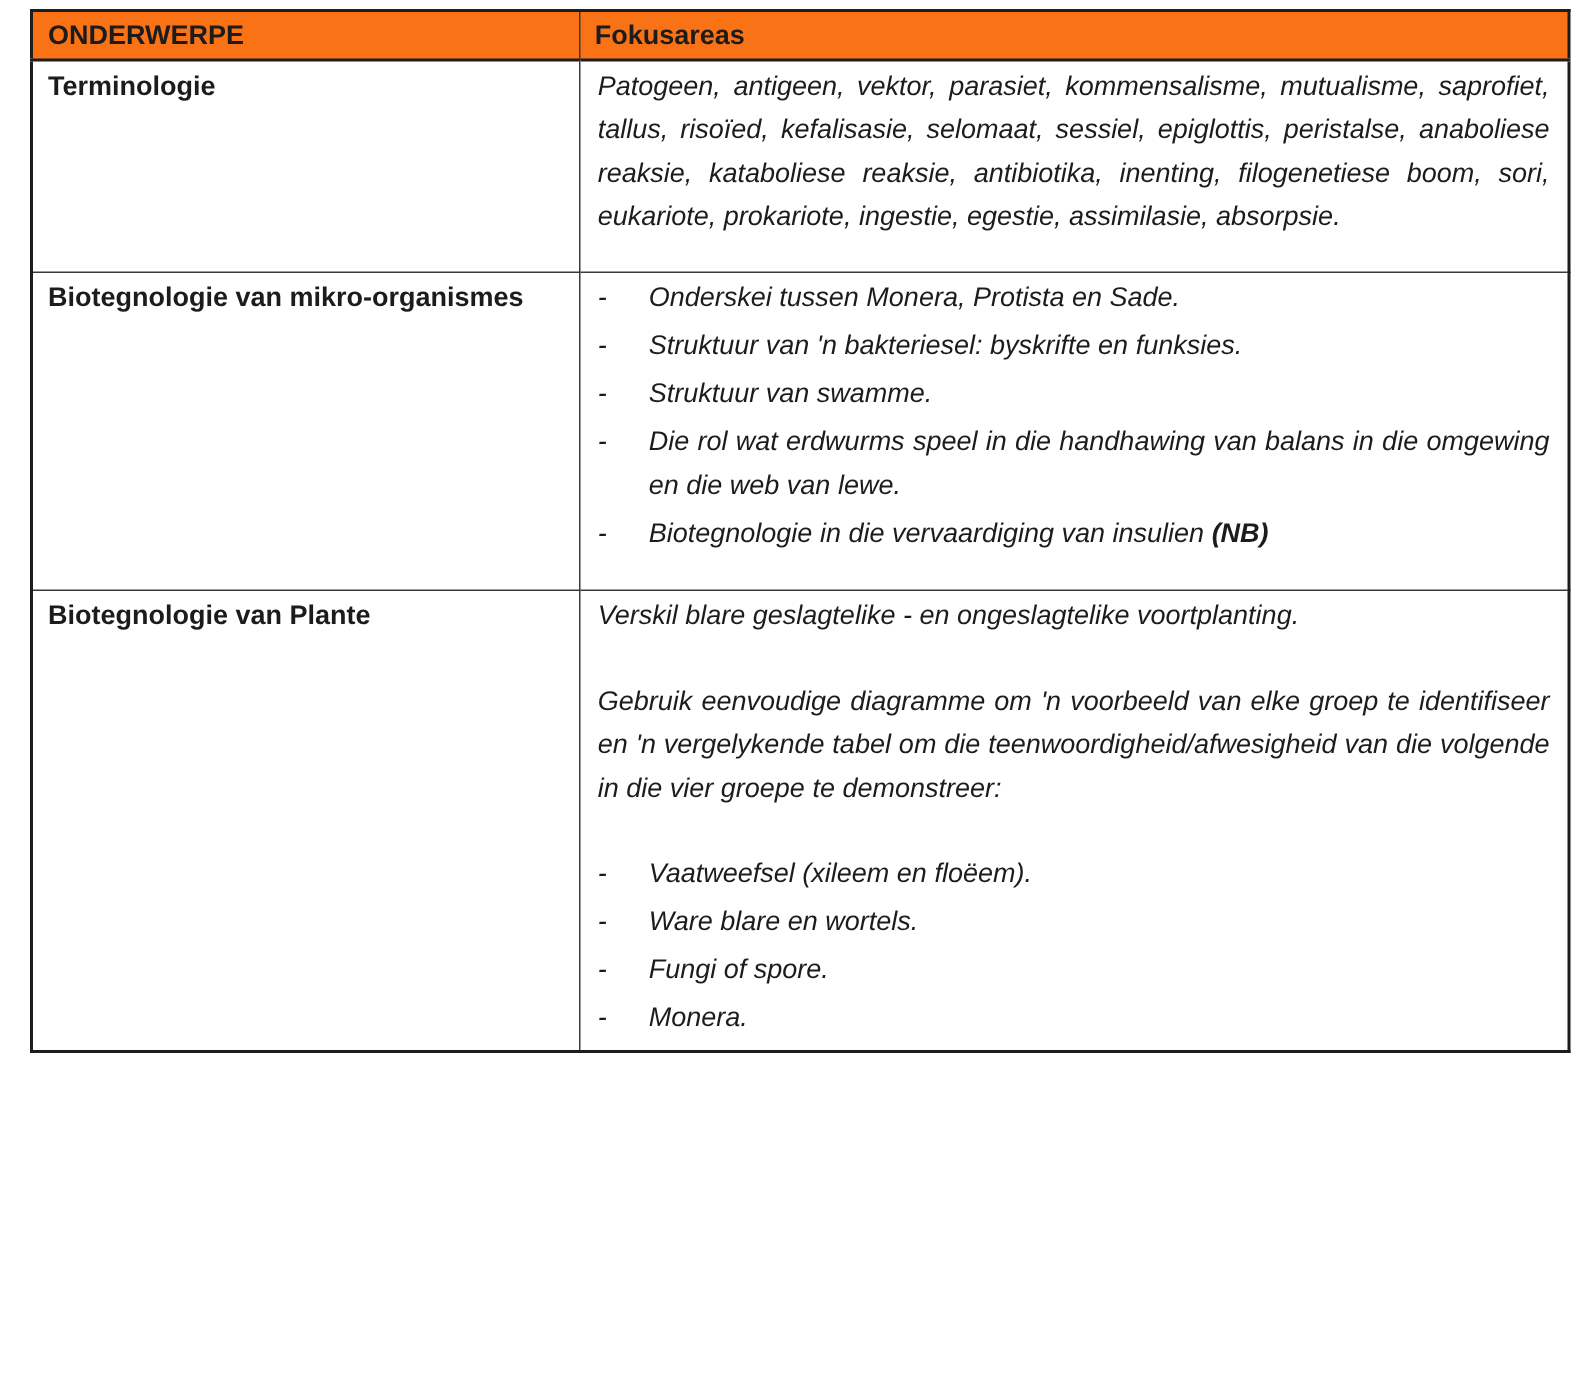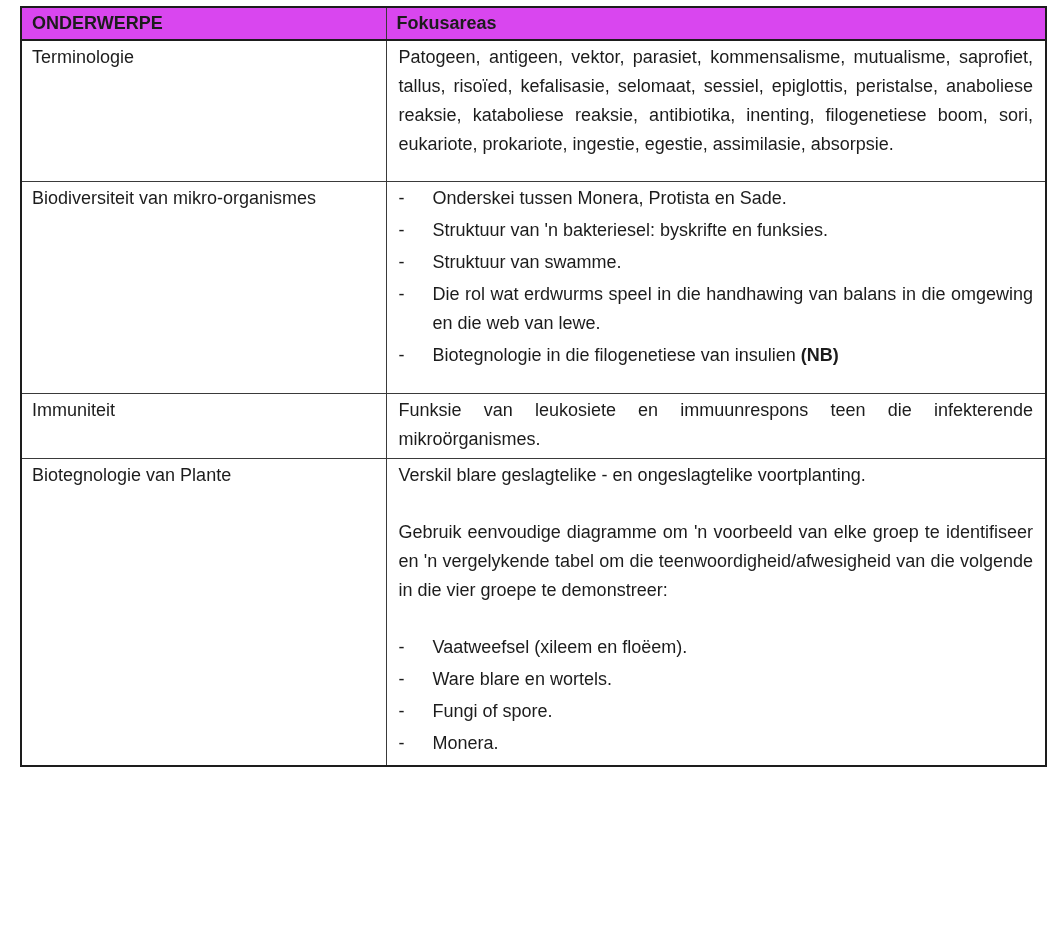--- a/index.html
+++ b/index.html
@@ -31,32 +31,32 @@
   col.c2 { width: 660px; }
   th, td {
     border: 1px solid #3a3a3a;
     vertical-align: top;
     padding: 2px 10px 4px 10px;
     font-size: 18px;
     line-height: 29px;
     text-align: left;
   }
   th {
-    background: #d946ef;
+    background: #f97316;
     font-weight: bold;
     border-bottom: 2px solid #1d1d1d;
     padding-top: 1px;
     padding-bottom: 1px;
     height: 26px;
   }
   td.topic {
-    font-weight: normal;
+    font-weight: bold;
     text-align: justify;
   }
-  td.fok { padding-left: 12px; padding-right: 12px; }
+  td.fok { padding-left: 12px; padding-right: 12px; font-style: italic; }
   td.fok p {
     margin: 0;
     text-align: justify;
   }
   td.fok p.gap-after { margin-bottom: 28px; }
   .pad-b-lg { padding-bottom: 22px; }
   .pad-b-md { padding-bottom: 20px; }
   .bullet {
     display: flex;
     margin-bottom: 3px;
@@ -91,51 +91,45 @@
     <tbody>
 
       <tr>
         <td class="topic">Terminologie</td>
         <td class="fok pad-b-lg">
           <p>Patogeen, antigeen, vektor, parasiet, kommensalisme, mutualisme, saprofiet, tallus, risoïed, kefalisasie, selomaat, sessiel, epiglottis, peristalse, anaboliese reaksie, kataboliese reaksie, antibiotika, inenting, filogenetiese boom, sori, eukariote, prokariote, ingestie, egestie, assimilasie, absorpsie.</p>
         </td>
       </tr>
 
       <tr>
-        <td class="topic">Biodiversiteit van mikro-organismes</td>
+        <td class="topic">Biotegnologie van mikro-organismes</td>
         <td class="fok pad-b-md">
           <div class="bullet">
             <span class="dash">-</span>
             <span class="b-text">Onderskei tussen Monera, Protista en Sade.</span>
           </div>
           <div class="bullet">
             <span class="dash">-</span>
             <span class="b-text">Struktuur van 'n bakteriesel:  byskrifte en funksies.</span>
           </div>
           <div class="bullet">
             <span class="dash">-</span>
             <span class="b-text">Struktuur van swamme.</span>
           </div>
           <div class="bullet">
             <span class="dash">-</span>
             <span class="b-text">Die rol wat erdwurms speel in die handhawing van balans in die omgewing en die web van lewe.</span>
           </div>
           <div class="bullet">
             <span class="dash">-</span>
-            <span class="b-text"><span>Biotegnologie in die filogenetiese van insulien </span><span class="bold-note">(NB)</span></span>
+            <span class="b-text"><span>Biotegnologie in die vervaardiging van insulien </span><span class="bold-note">(NB)</span></span>
           </div>
         </td>
       </tr>
 
-      <tr>
-        <td class="topic">Immuniteit</td>
-        <td class="fok">
-          <p>Funksie van leukosiete en immuunrespons teen die infekterende mikroörganismes.</p>
-        </td>
-      </tr>
 
       <tr>
         <td class="topic">Biotegnologie van Plante</td>
         <td class="fok">
           <p class="gap-after">Verskil blare geslagtelike - en ongeslagtelike voortplanting.</p>
           <p class="gap-after">Gebruik eenvoudige diagramme om 'n voorbeeld van elke groep te identifiseer en 'n vergelykende tabel om die teenwoordigheid/afwesigheid van die volgende in die vier groepe te demonstreer:</p>
           <div class="bullet">
             <span class="dash">-</span>
             <span class="b-text">Vaatweefsel (xileem en floëem).</span>
           </div>

